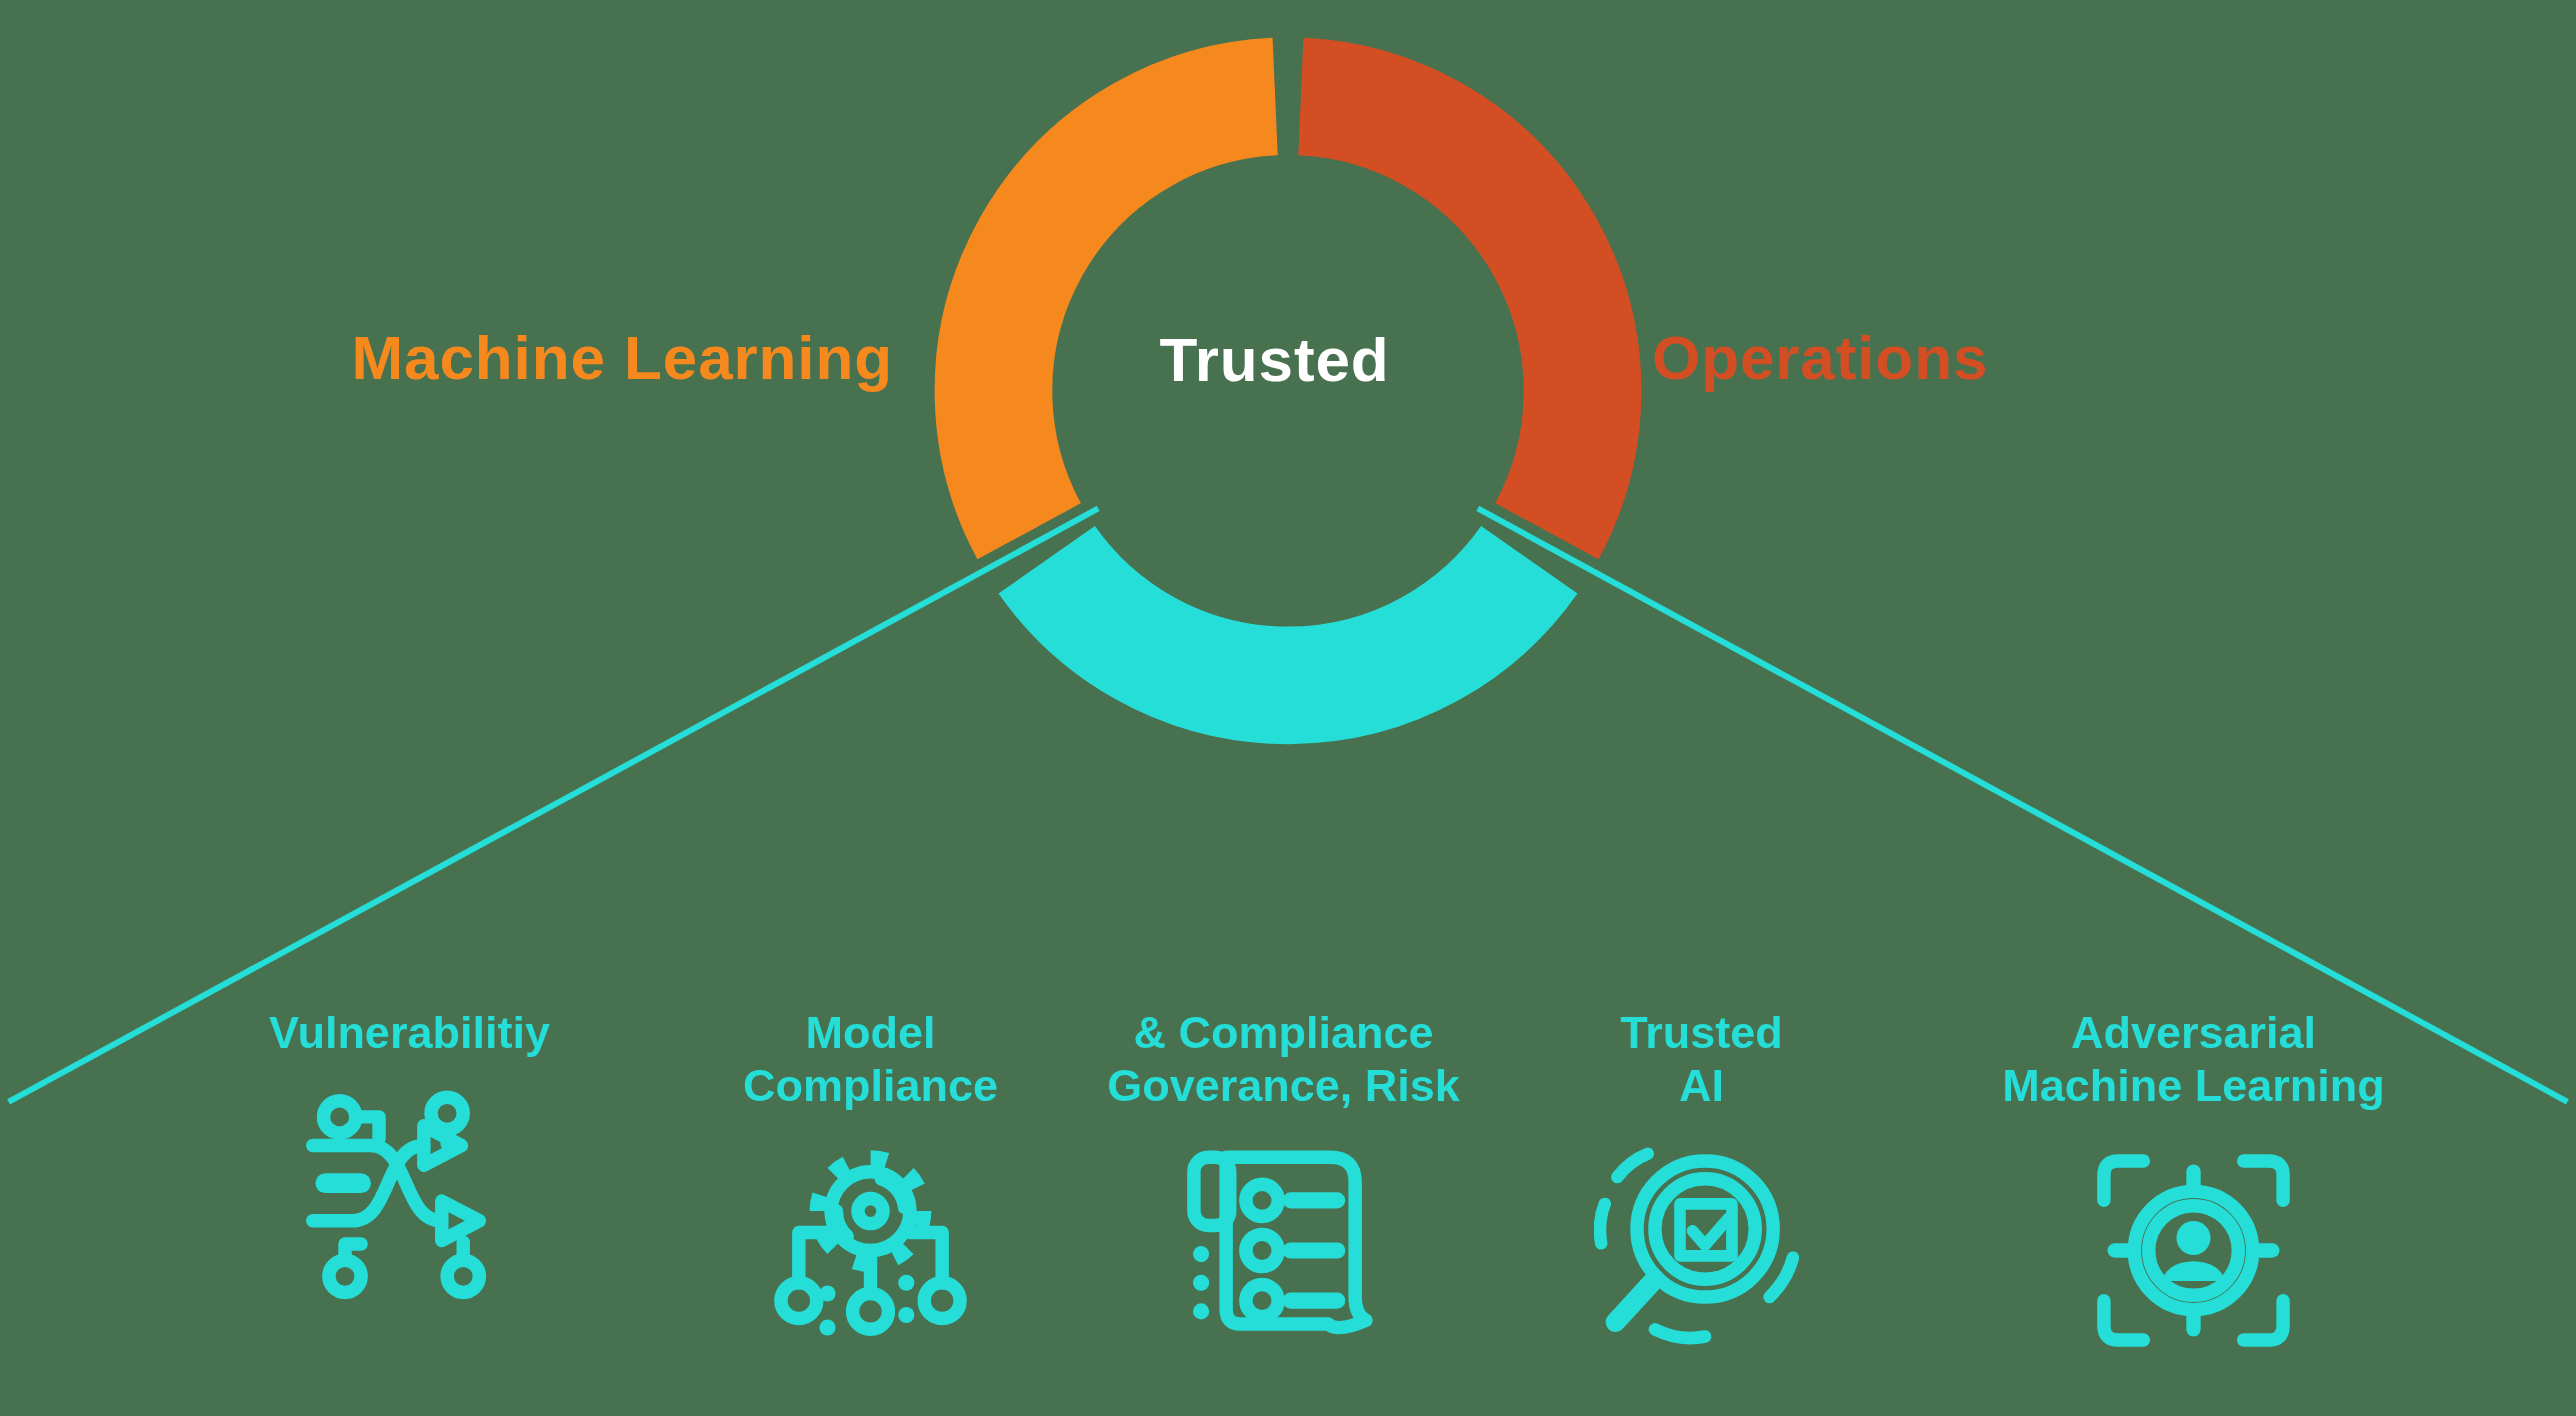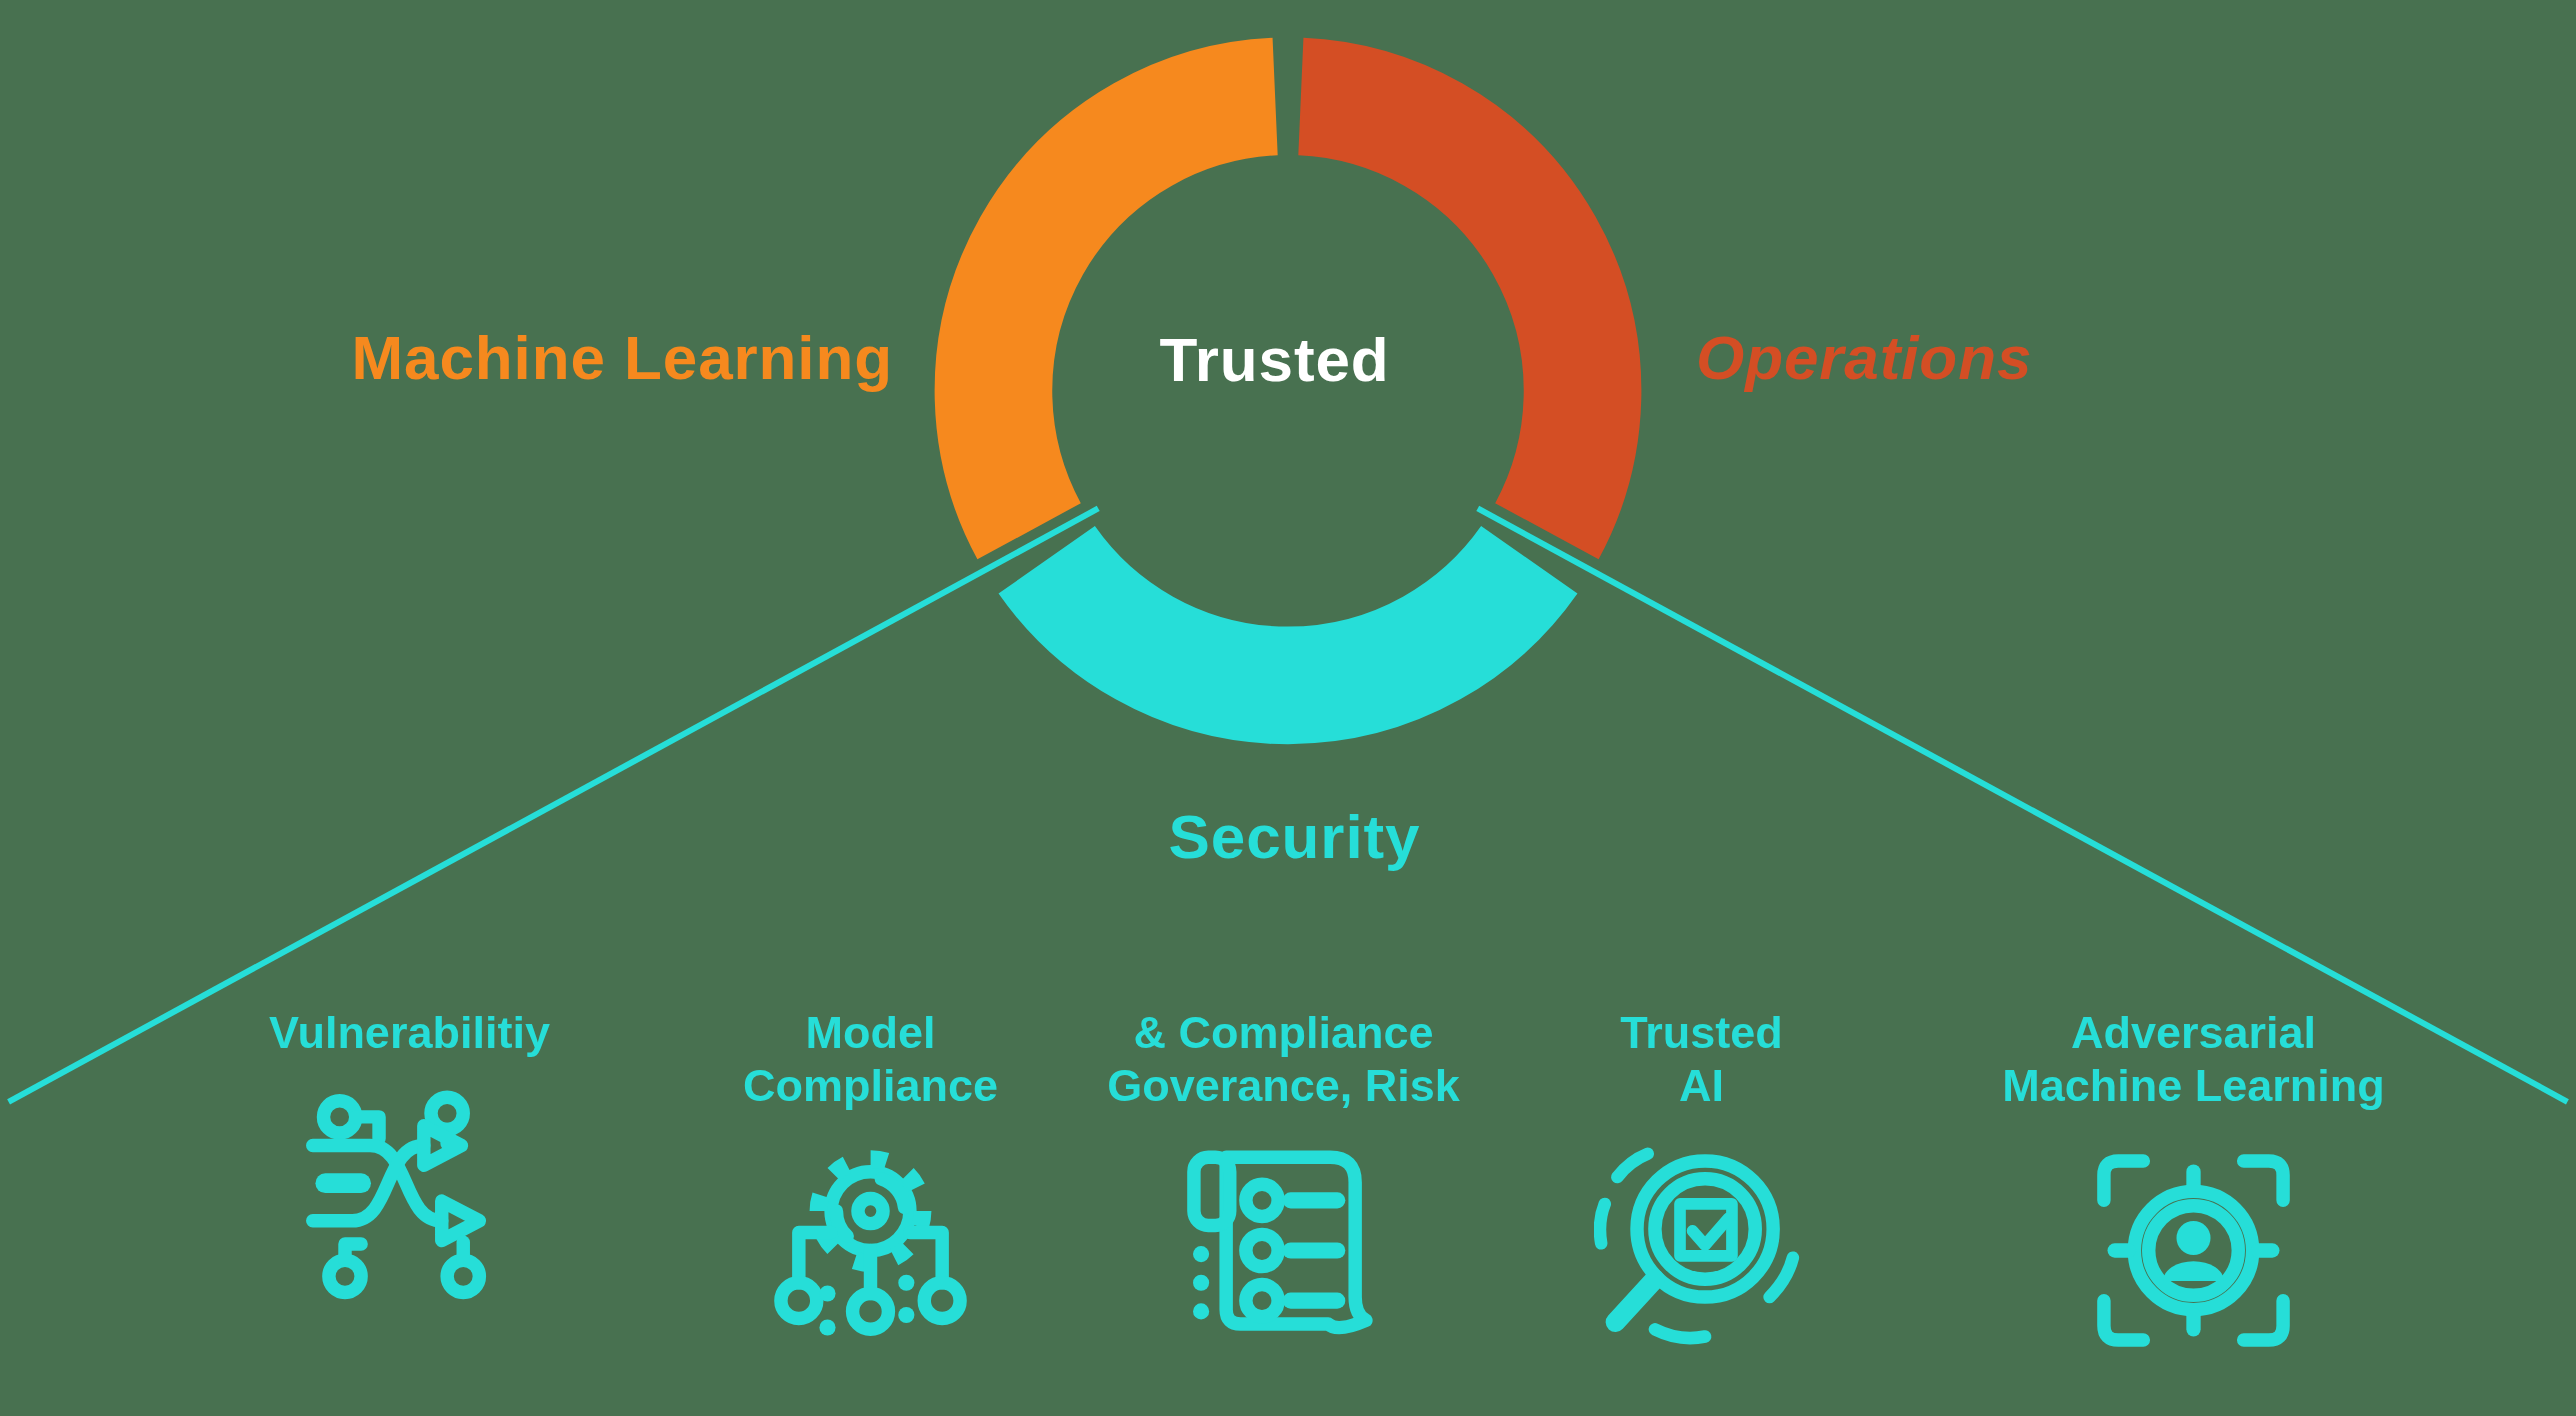--- a/index.html
+++ b/index.html
@@ -65,23 +65,22 @@
 
     <path d="M 1781 651.8 A 343 343 0 0 1 1219 651.8" fill="none" stroke-width="137" stroke-linecap="butt" stroke="#26DED8"></path>
 
     <path d="M 1198.5 618.6 A 343 343 0 0 1 1485 112.3" fill="none" stroke-width="137" stroke-linecap="butt" stroke="#F6891E"></path>
   </svg>
 
   <div class="hdr orange" style="right:1683px;top:326px;">Machine Learning</div>
 
   <div class="center-label">Trusted</div>
 
-  <div class="hdr red" style="left:1696px;top:326px;font-style:italic;">Operations</div>
+  <div class="hdr red" style="left:1652px;top:326px;">Operations</div>
 
-  <div class="hdr cyan" style="left:1054px;top:805px;width:481px;text-align:center;">Security</div>
 
   <div class="category" style="left:169px;">
     <div class="cat-label">
       <div>Vulnerabilitiy</div>
     </div>
     <svg class="cat-icon" viewBox="0 0 120 120">
       <g class="ic">
         <circle cx="21" cy="15" r="9"></circle>
         <path d="M30 15 H43 V27"></path>
         <circle cx="81" cy="13" r="9"></circle>

